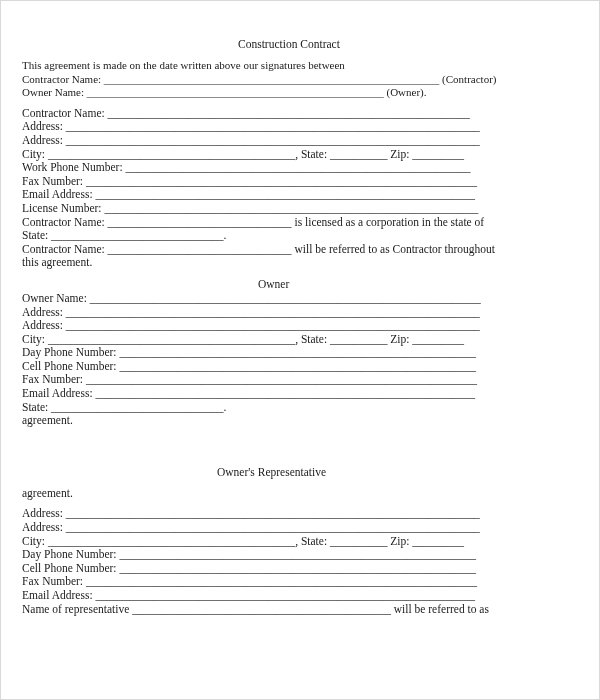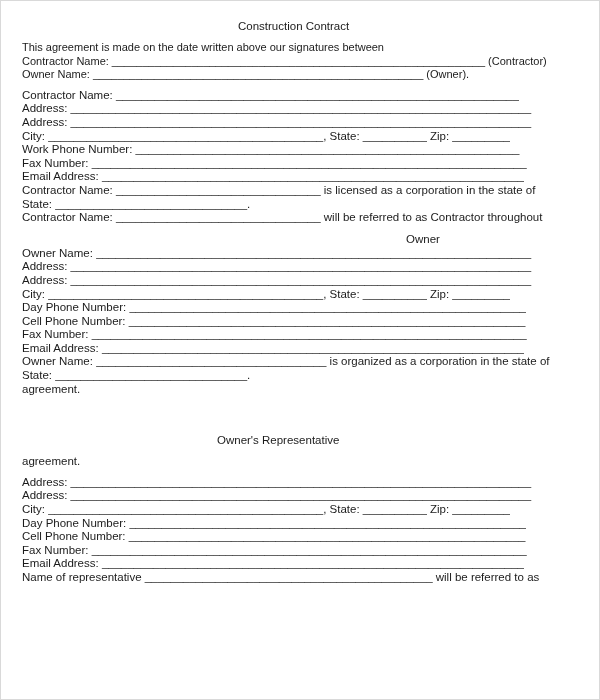--- a/index.html
+++ b/index.html
@@ -21,36 +21,37 @@
     box-sizing: border-box;
     background: #ffffff;
     border: 1px solid #d9d9d9;
     overflow: hidden;
   }
 
   
   #content {
     position: absolute;
     left: 21px;
-    top: 18px;
+    top: 36px;
     width: 566px;       
     overflow: hidden;
     white-space: nowrap;
+    font-family: Liberation Serif, serif;
   }
 
   .heading {
     font-size: 11.5px;
     color: #1b1b1b;
     text-align: left;
     padding-left: 216px;
     line-height: 15px;
     white-space: nowrap;
   }
   .heading.owner-rep { padding-left: 195px; margin-top: 30px; }
-  .heading.owner     { padding-left: 236px; text-align: center; }
+  .heading.owner     { padding-left: 236px; }
 
   .para {
     font-size: 11px;
     color: #1b1b1b;
     line-height: 13.6px;
     white-space: nowrap;
   }
 
   
   .line {
@@ -84,37 +85,38 @@
     <div class="gap-sm"></div>
 
 
     <div class="line rule">Contractor Name: _______________________________________________________________</div>
     <div class="line rule">Address: ________________________________________________________________________</div>
     <div class="line rule">Address: ________________________________________________________________________</div>
     <div class="line rule">City: ___________________________________________, State: __________ Zip: _________</div>
     <div class="line rule">Work Phone Number: ____________________________________________________________</div>
     <div class="line rule">Fax Number: ____________________________________________________________________</div>
     <div class="line rule">Email Address: __________________________________________________________________</div>
+    <div class="line rule">License Number: _________________________________________________________________</div>
     <div class="line rule">Contractor Name: ________________________________ is licensed as a corporation in the state of</div>
     <div class="line rule">State: ______________________________.</div>
     <div class="line rule">Contractor Name: ________________________________ will be referred to as Contractor throughout</div>
+    <div class="line">this agreement.</div>
 
     <div class="gap-sm"></div>
 
     <div class="heading owner">Owner</div>
 
     <div class="line rule">Owner Name: ____________________________________________________________________</div>
     <div class="line rule">Address: ________________________________________________________________________</div>
     <div class="line rule">Address: ________________________________________________________________________</div>
     <div class="line rule">City: ___________________________________________, State: __________ Zip: _________</div>
     <div class="line rule">Day Phone Number: ______________________________________________________________</div>
     <div class="line rule">Cell Phone Number: ______________________________________________________________</div>
     <div class="line rule">Fax Number: ____________________________________________________________________</div>
     <div class="line rule">Email Address: __________________________________________________________________</div>
-    <div class="line rule">Owner Name: ____________________________________ is organized as a corporation in the state of</div>
     <div class="line rule">State: ______________________________.</div>
     <div class="line">agreement.</div>
 
     <div class="gap-sm"></div>
 
     <div class="heading owner-rep">Owner's Representative</div>
 
     <div class="gap-sm"></div>
 
     <div class="line">agreement.</div>

